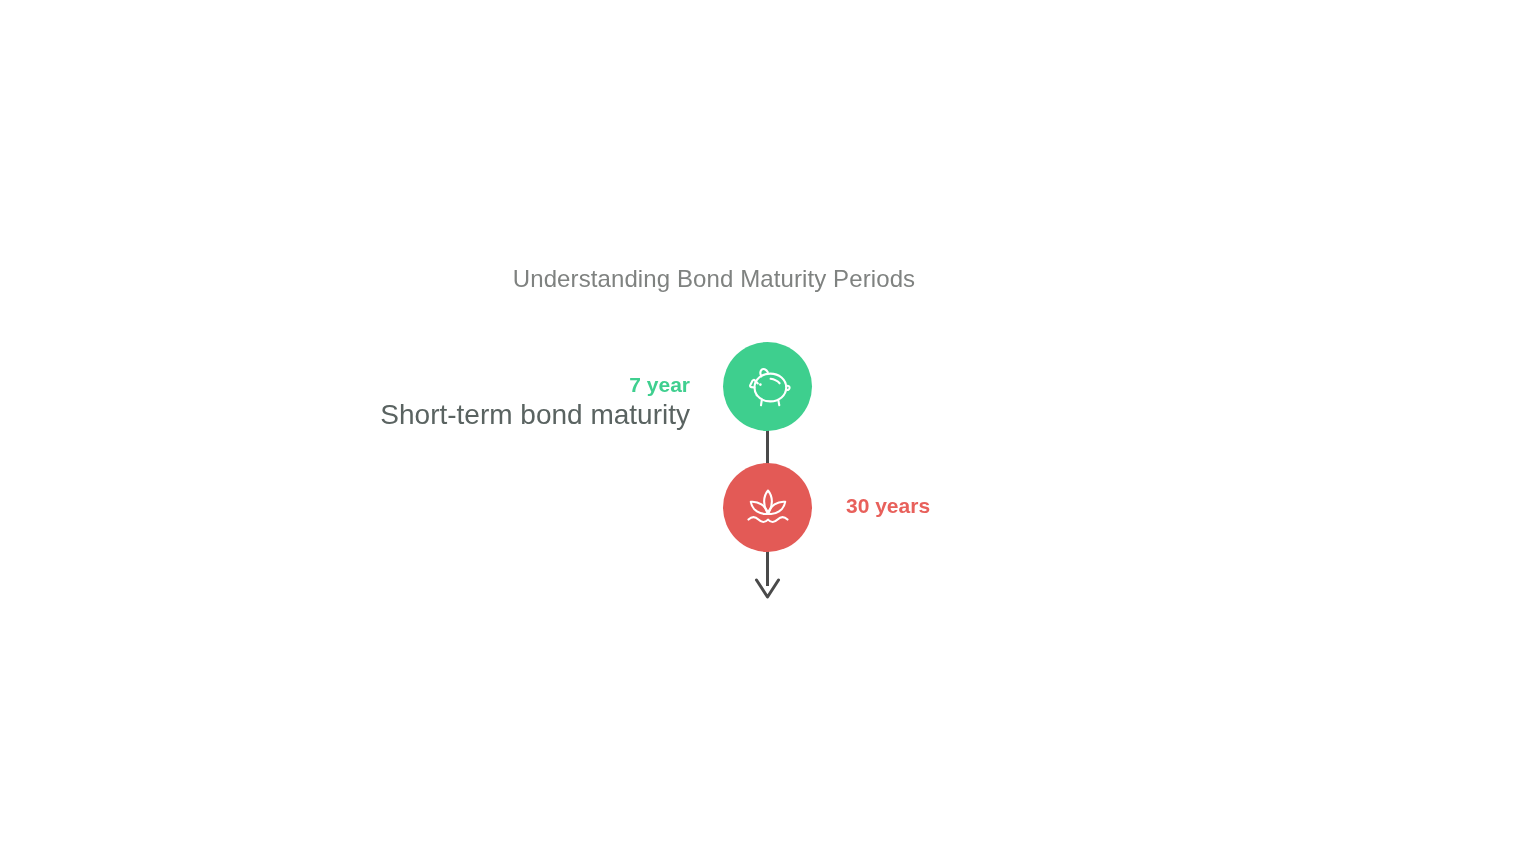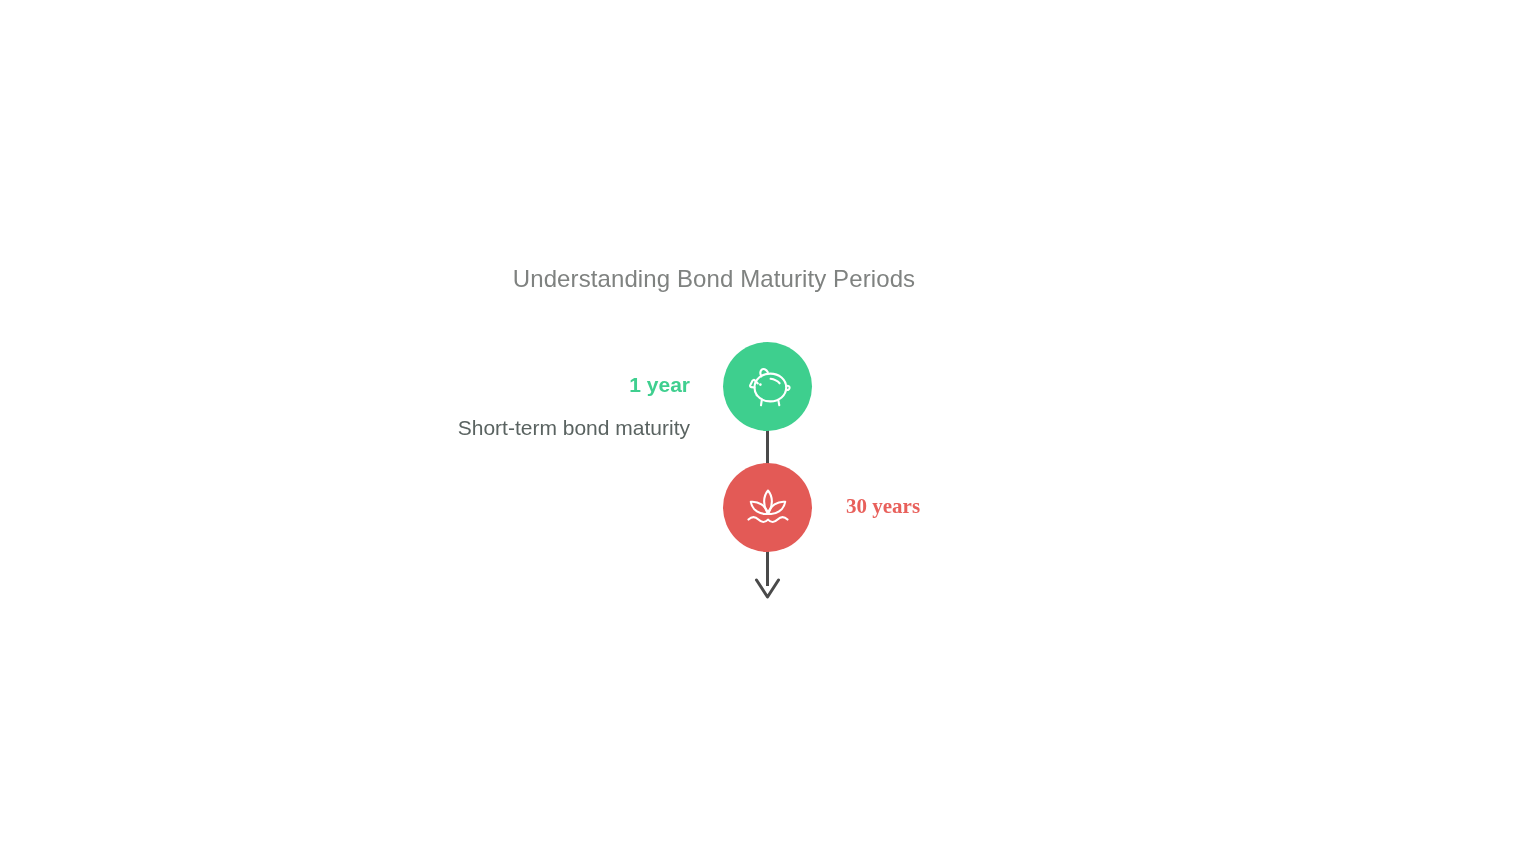--- a/index.html
+++ b/index.html
@@ -82,36 +82,34 @@
   }
   .label-left {
     right: 846px;
     top: 370px;
     text-align: right;
   }
   .label-right {
     left: 846px;
     top: 491px;
     text-align: right;
-    font-family: Liberation Serif, serif;
   }
   .value {
     font-size: 21px;
     font-weight: 700;
     line-height: 30px;
     white-space: nowrap;
   }
   .value-green { color: #3fcf8f; }
   .value-red   { color: #e8605b; }
   .desc {
-    font-size: 21px;
+    font-size: 28px;
     font-weight: 400;
     color: #5a6361;
     line-height: 30px;
-    margin-top: 13px;
     white-space: nowrap;
   }
 </style>
 </head>
 <body>
 
 <div id="infographic">
 
   <div class="chart-title">Understanding Bond Maturity Periods</div>
 
@@ -182,21 +180,21 @@
                    C11.8 36.4 15.1 36.4 18.4 39.6
                    C21.7 42.8 25.0 42.8 28.0 39.6
                    C31.0 42.8 34.3 42.8 37.6 39.6
                    C40.9 36.4 44.2 36.4 47.5 39.6"></path>
         </g>
       </svg>
     </span>
   </div>
 
   <div class="label-block label-left">
-    <div class="value value-green">1 year</div>
+    <div class="value value-green">7 year</div>
     <div class="desc">Short-term bond maturity</div>
   </div>
 
   <div class="label-block label-right">
     <div class="value value-red">30 years</div>
   </div>
 
 </div>
 
 </body></html>

